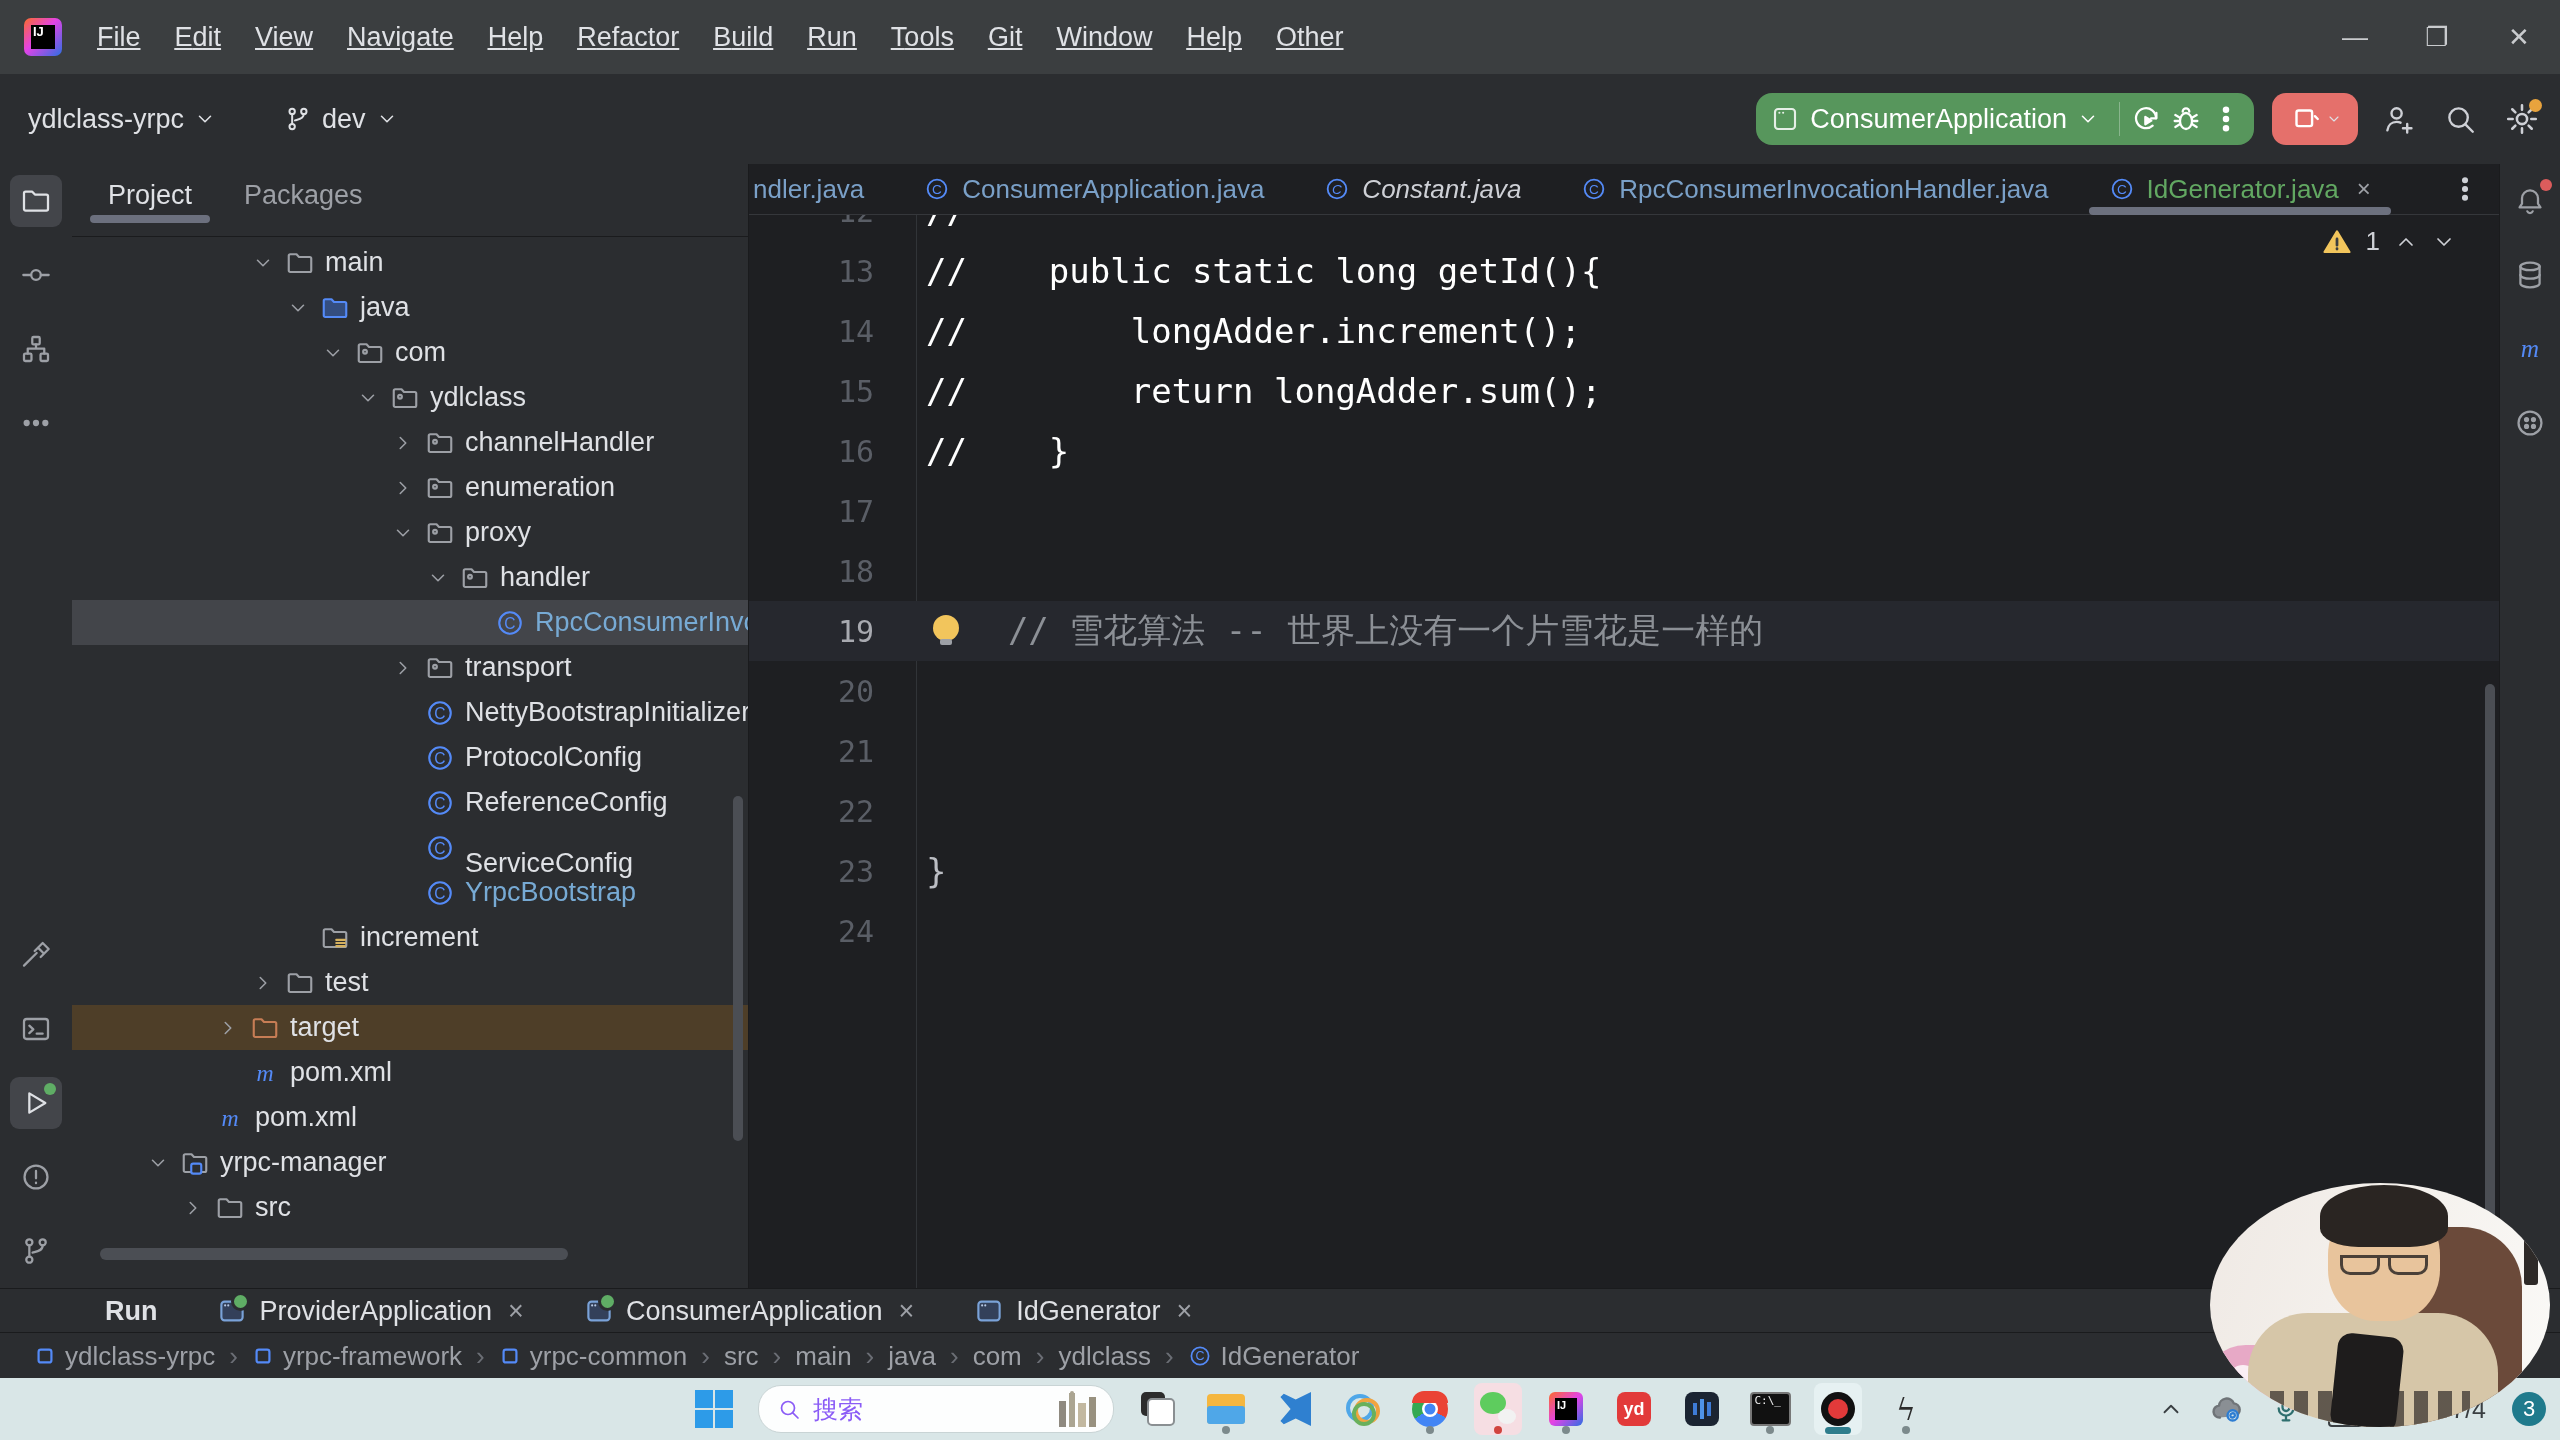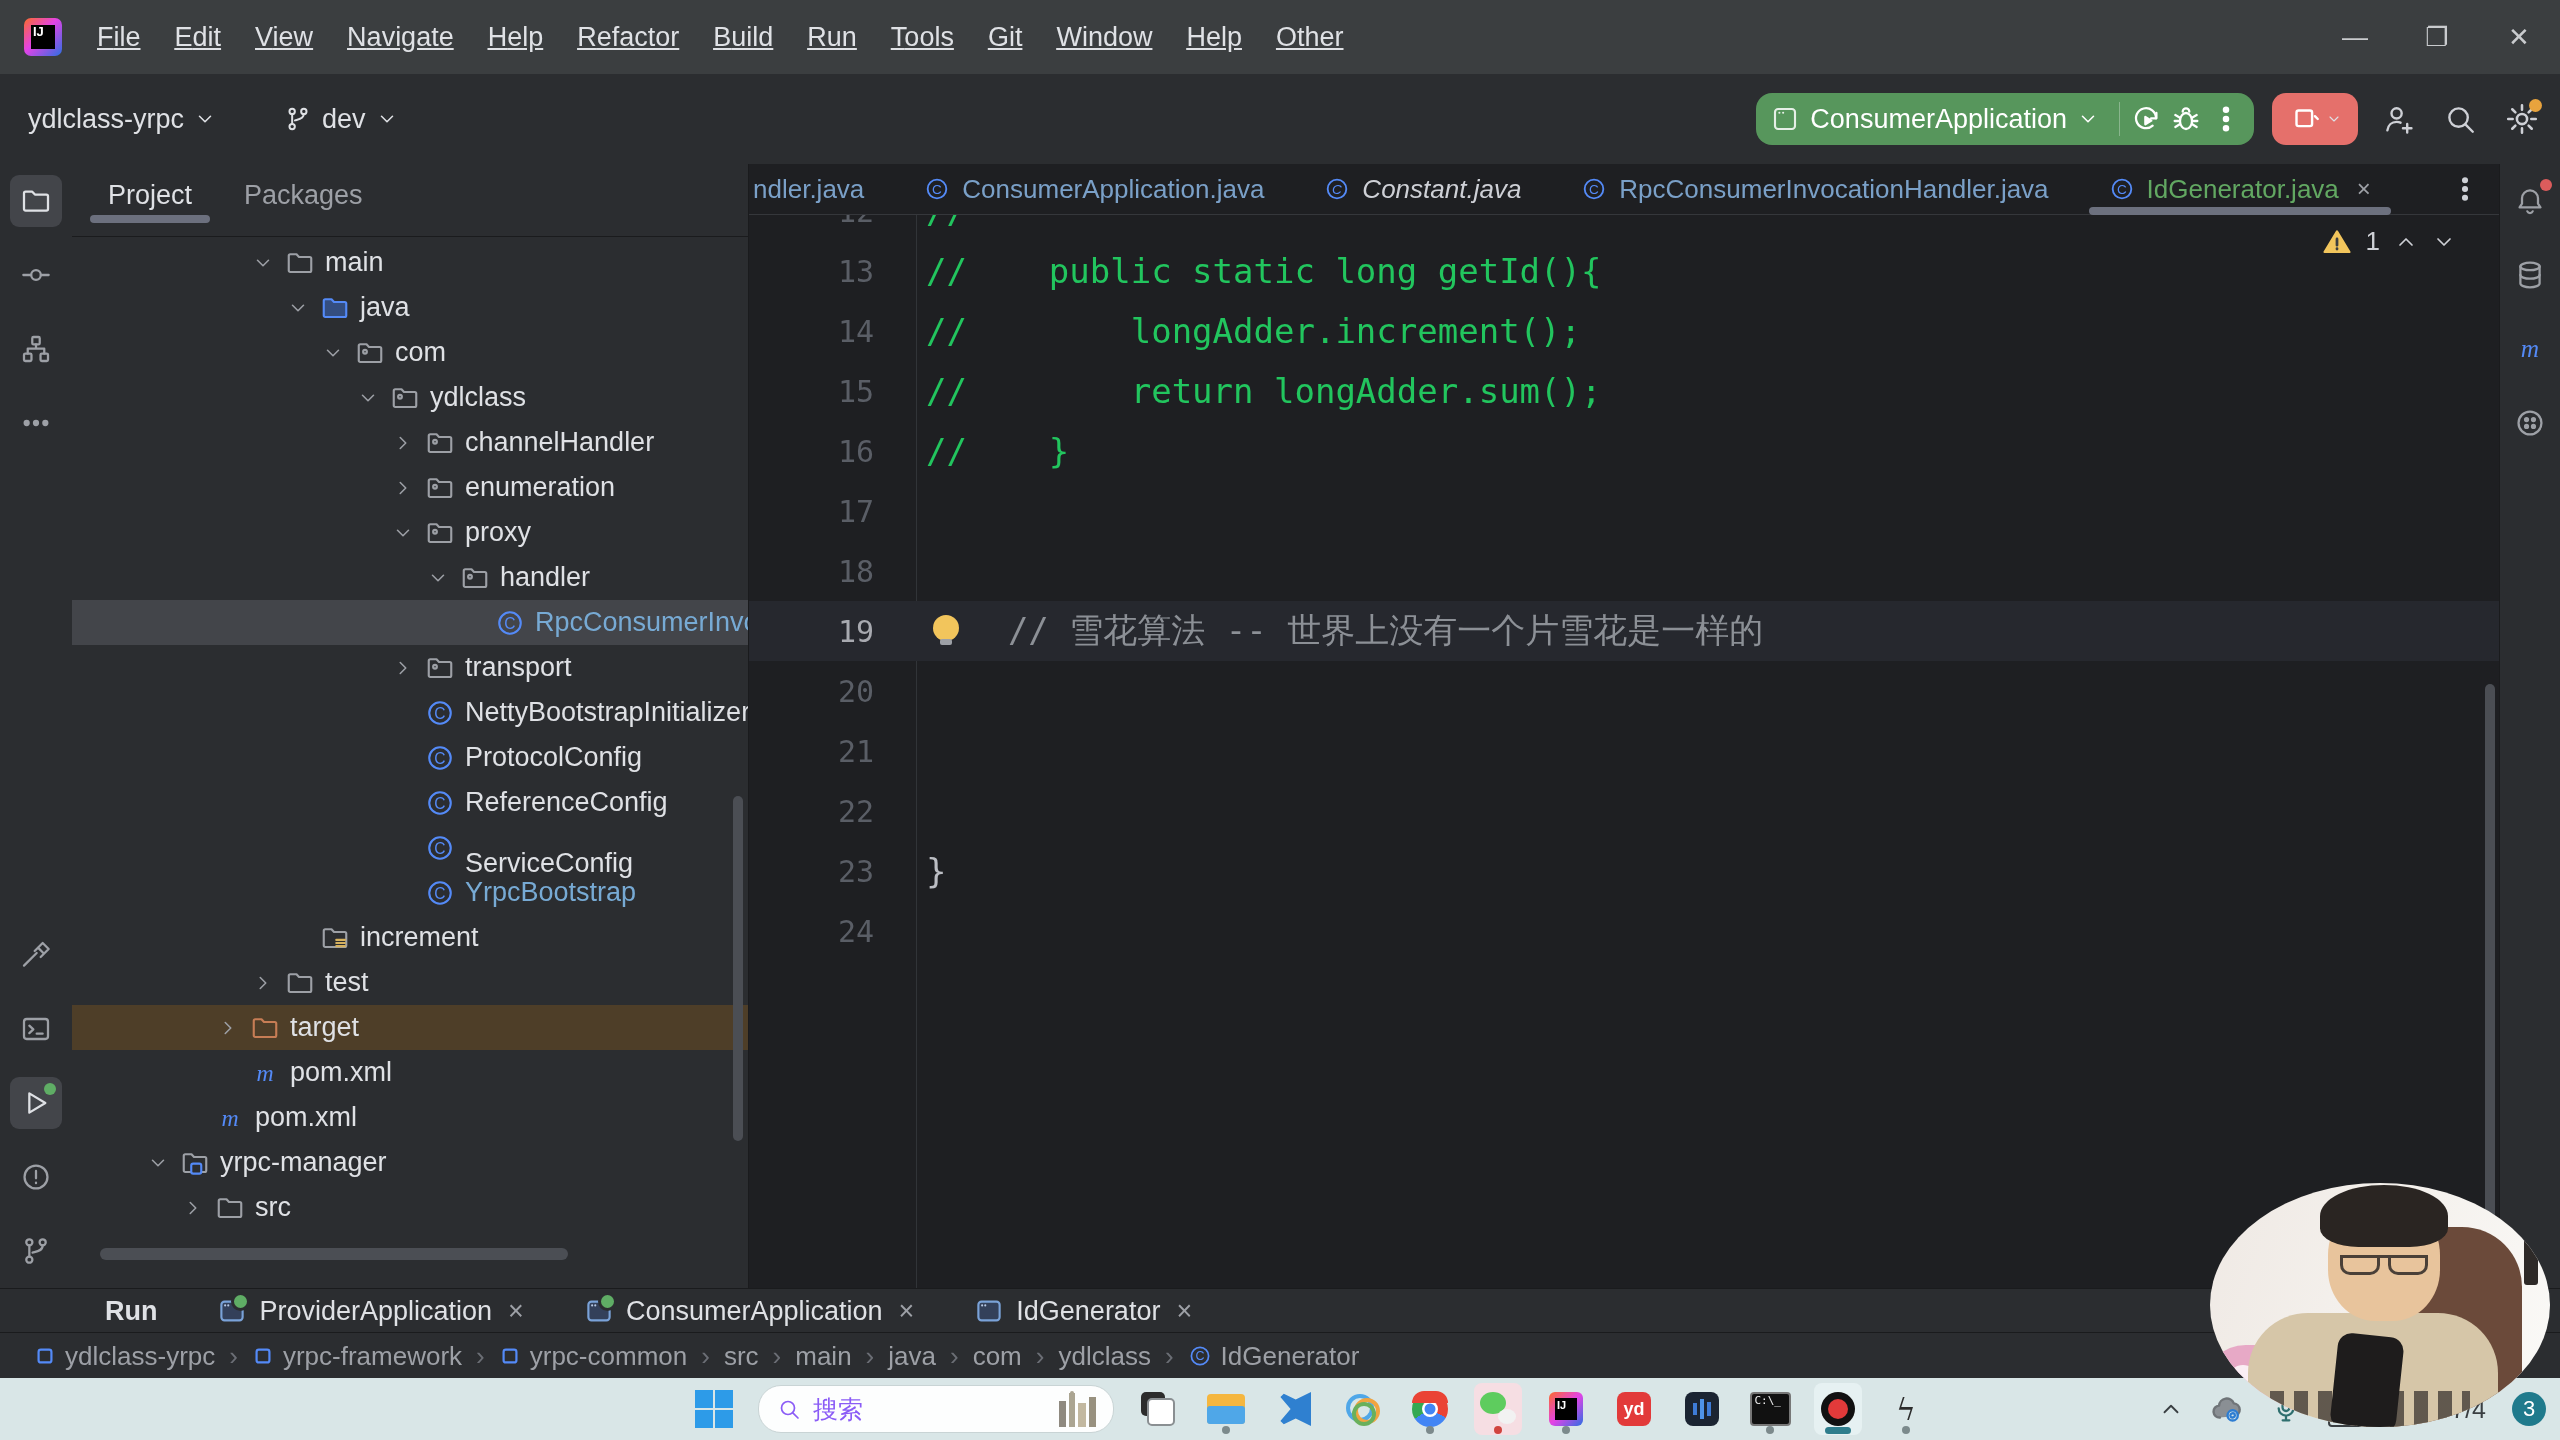--- a/index.html
+++ b/index.html
@@ -64,21 +64,21 @@
   .etab .close{color:#9DA0A6;font-size:24px;margin-left:6px;font-style:normal;}
   .etab.active::after{content:"";position:absolute;left:10px;right:10px;bottom:-1px;height:8px;border-radius:4px;background:#6C707E;}
   .tab-kebab{display:flex;align-items:center;color:#CED0D6;padding:0 20px;}
   .inspect{position:absolute;right:84px;top:62px;display:flex;align-items:center;gap:14px;font-size:26px;color:#CED0D6;}
   .code{position:absolute;left:0;top:51px;width:1751px;height:1073px;overflow:hidden;}
   .gutterline{position:absolute;left:167px;top:0;bottom:0;width:1px;background:#313438;}
   .crow{position:relative;height:60px;display:flex;align-items:center;}
   .crow.cur{background:#26282E;}
   .lnum{width:125px;text-align:right;font-family:"DejaVu Sans Mono",monospace;font-size:30px;color:#5A5E66;flex:none;}
   .crow.cur .lnum{color:#A8AAB0;}
-  .ltext{margin-left:52px;font-family:"DejaVu Sans Mono",monospace;font-size:34px;color:#22c55e;white-space:pre;}
+  .ltext{margin-left:52px;font-family:"DejaVu Sans Mono",monospace;font-size:34px;color:#ffffff;white-space:pre;}
   .crow.cur .ltext{color:#8C9096;}
   .ltext.plain{color:#BCBEC4;}
   .bulb{position:absolute;left:182px;top:14px;width:30px;height:30px;}
   .bulb .g{width:26px;height:26px;border-radius:50%;background:#F2C55C;margin:0 auto;}
   .bulb .b{width:12px;height:6px;background:#9DA0A6;margin:-2px auto 0;border-radius:2px;}
   
   .runbar{position:absolute;left:0;top:1288px;width:2560px;height:44px;background:#2B2D30;border-top:1px solid #1A1B1D;display:flex;align-items:center;font-size:27px;}
   .run-label{font-weight:bold;margin-left:105px;}
   .rtab{display:flex;align-items:center;gap:12px;margin-left:60px;color:#DFE1E5;}
   .rtab .close{color:#9DA0A6;margin-left:4px;}

